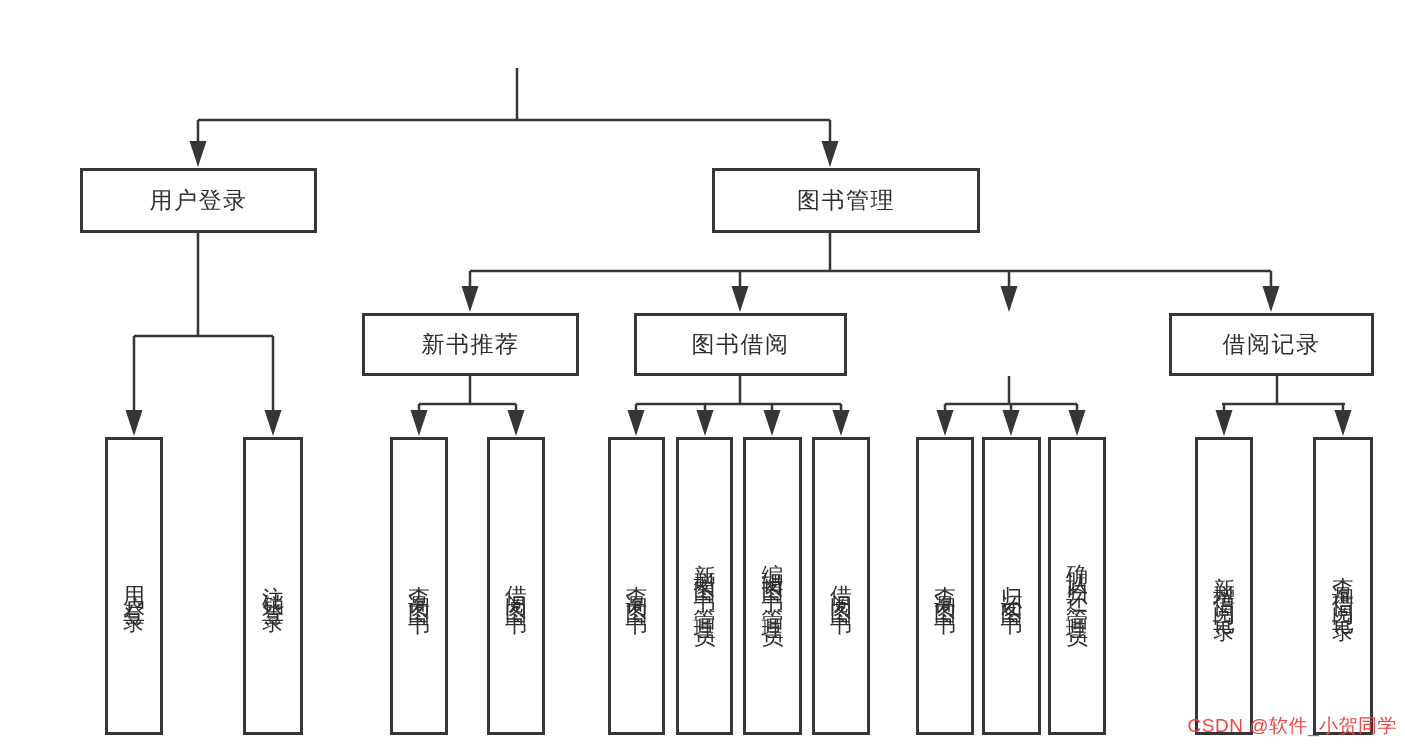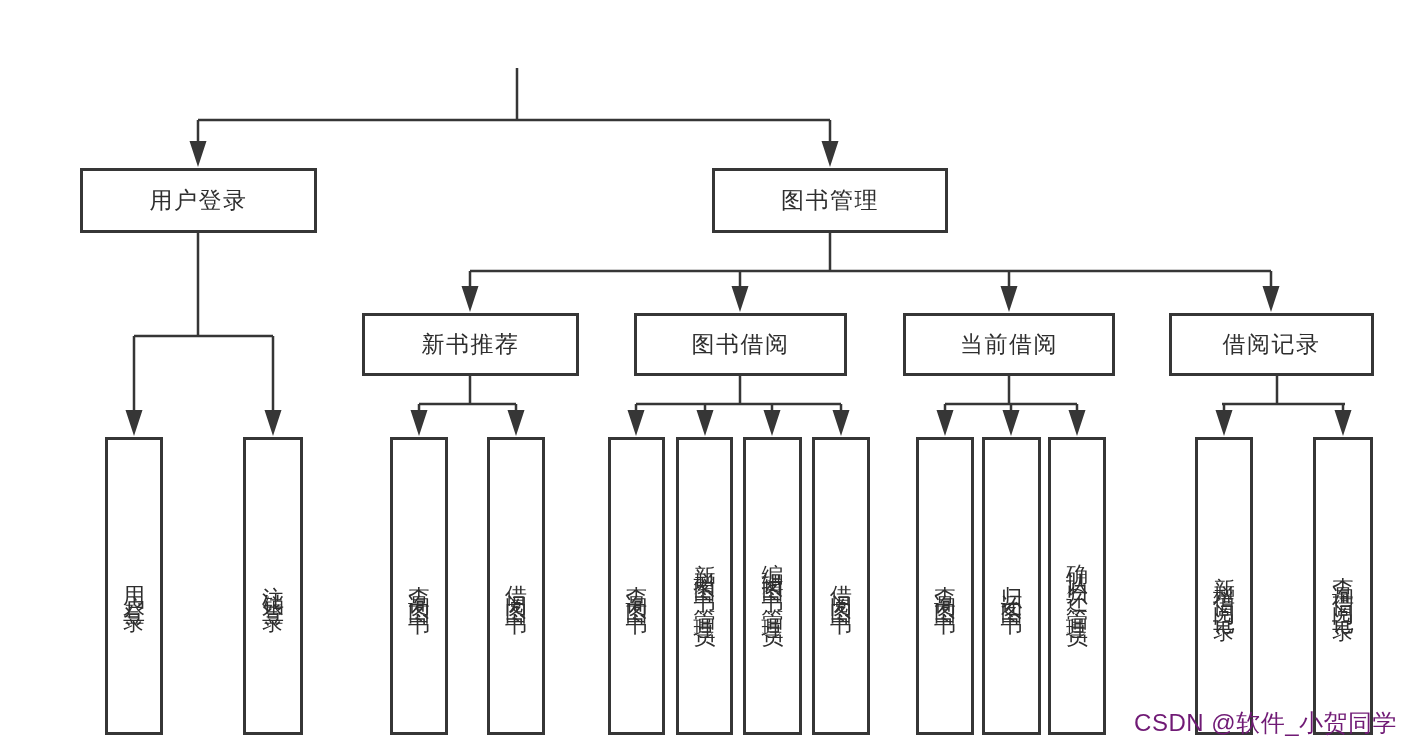--- a/index.html
+++ b/index.html
@@ -18,21 +18,21 @@
   .box.h span{
     font-size:23px;letter-spacing:1.5px;white-space:nowrap;line-height:1;
   }
   .box.leaf{top:437px;height:298px;}
   .box.leaf span{
     writing-mode:vertical-rl;text-orientation:mixed;
     font-size:22px;letter-spacing:9px;line-height:1;white-space:nowrap;
   }
   .watermark{
     position:absolute;right:8px;bottom:8px;z-index:3;
-    font-size:24px;color:#701a75;letter-spacing:0.5px;white-space:nowrap;
+    font-size:19px;color:#ef4444;letter-spacing:0.5px;white-space:nowrap;
   }
 </style>
 </head>
 <body>
 
 <div id="stage">
 
   <svg class="wires" width="1405" height="747" viewBox="0 0 1405 747" aria-hidden="true">
     <path fill="none" stroke="#363636" stroke-width="2.5" d="M517 68 V120 M198 120 H830 M198 120 V146 M830 120 V146
          M198 233 V336 M134 336 H273 M134 336 V415 M273 336 V415
@@ -50,32 +50,29 @@
          M763.5 410 L780.5 410 L772 436 Z M832.5 410 L849.5 410 L841 436 Z
          M936.5 410 L953.5 410 L945 436 Z M1002.5 410 L1019.5 410 L1011 436 Z
          M1068.5 410 L1085.5 410 L1077 436 Z M1215.5 410 L1232.5 410 L1224 436 Z
          M1334.5 410 L1351.5 410 L1343 436 Z"></path>
   </svg>
 
 
   <div class="box h" style="left:80px;top:168px;width:237px;height:65px;">
     <span>用户登录</span>
   </div>
-  <div class="box h" style="left:712px;top:168px;width:236px;height:65px;">
+  <div class="box h" style="left:712px;top:168px;width:268px;height:65px;">
     <span>图书管理</span>
   </div>
 
   <div class="box h" style="left:634px;top:313px;width:213px;height:63px;">
     <span>图书借阅</span>
   </div>
   <div class="box h" style="left:362px;top:313px;width:217px;height:63px;">
     <span>新书推荐</span>
-  </div>
-  <div class="box h" style="left:903px;top:313px;width:212px;height:63px;">
-    <span>当前借阅</span>
   </div>
   <div class="box h" style="left:1169px;top:313px;width:205px;height:63px;">
     <span>借阅记录</span>
   </div>
 
   <div class="box leaf" style="left:105px;width:58px;">
     <span>用户登录</span>
   </div>
   <div class="box leaf" style="left:243px;width:60px;">
     <span>注销登录</span>

